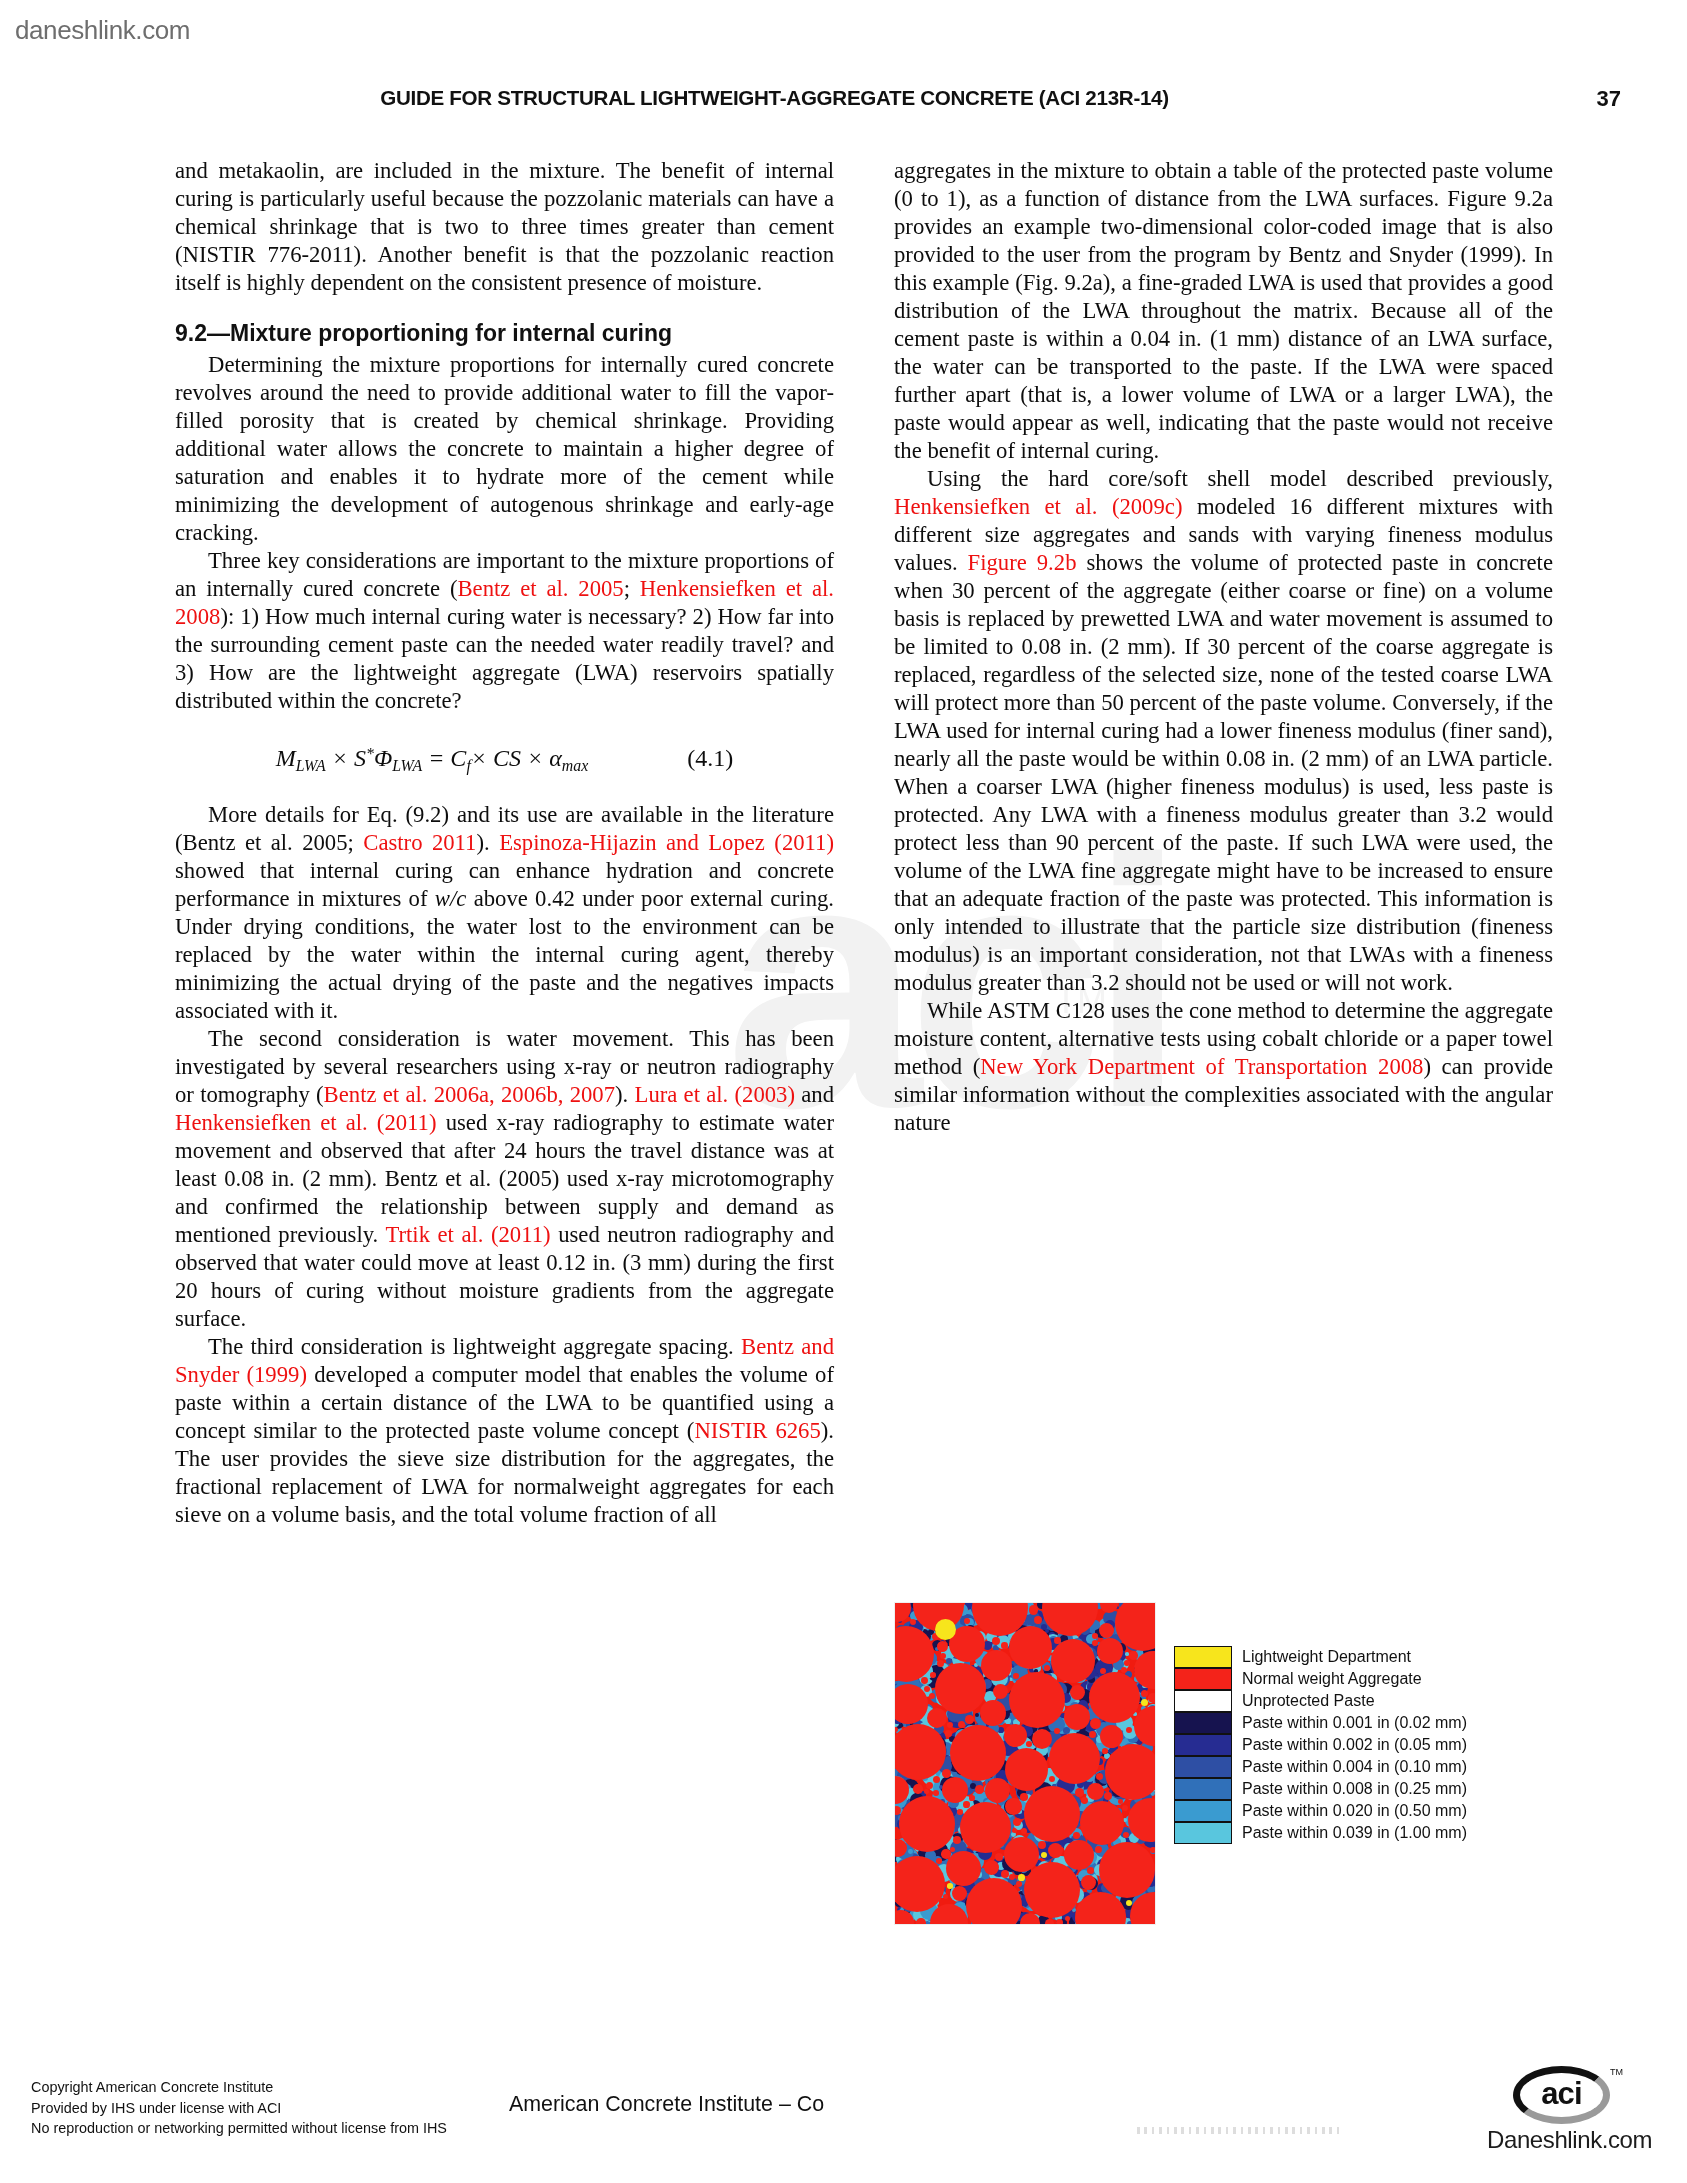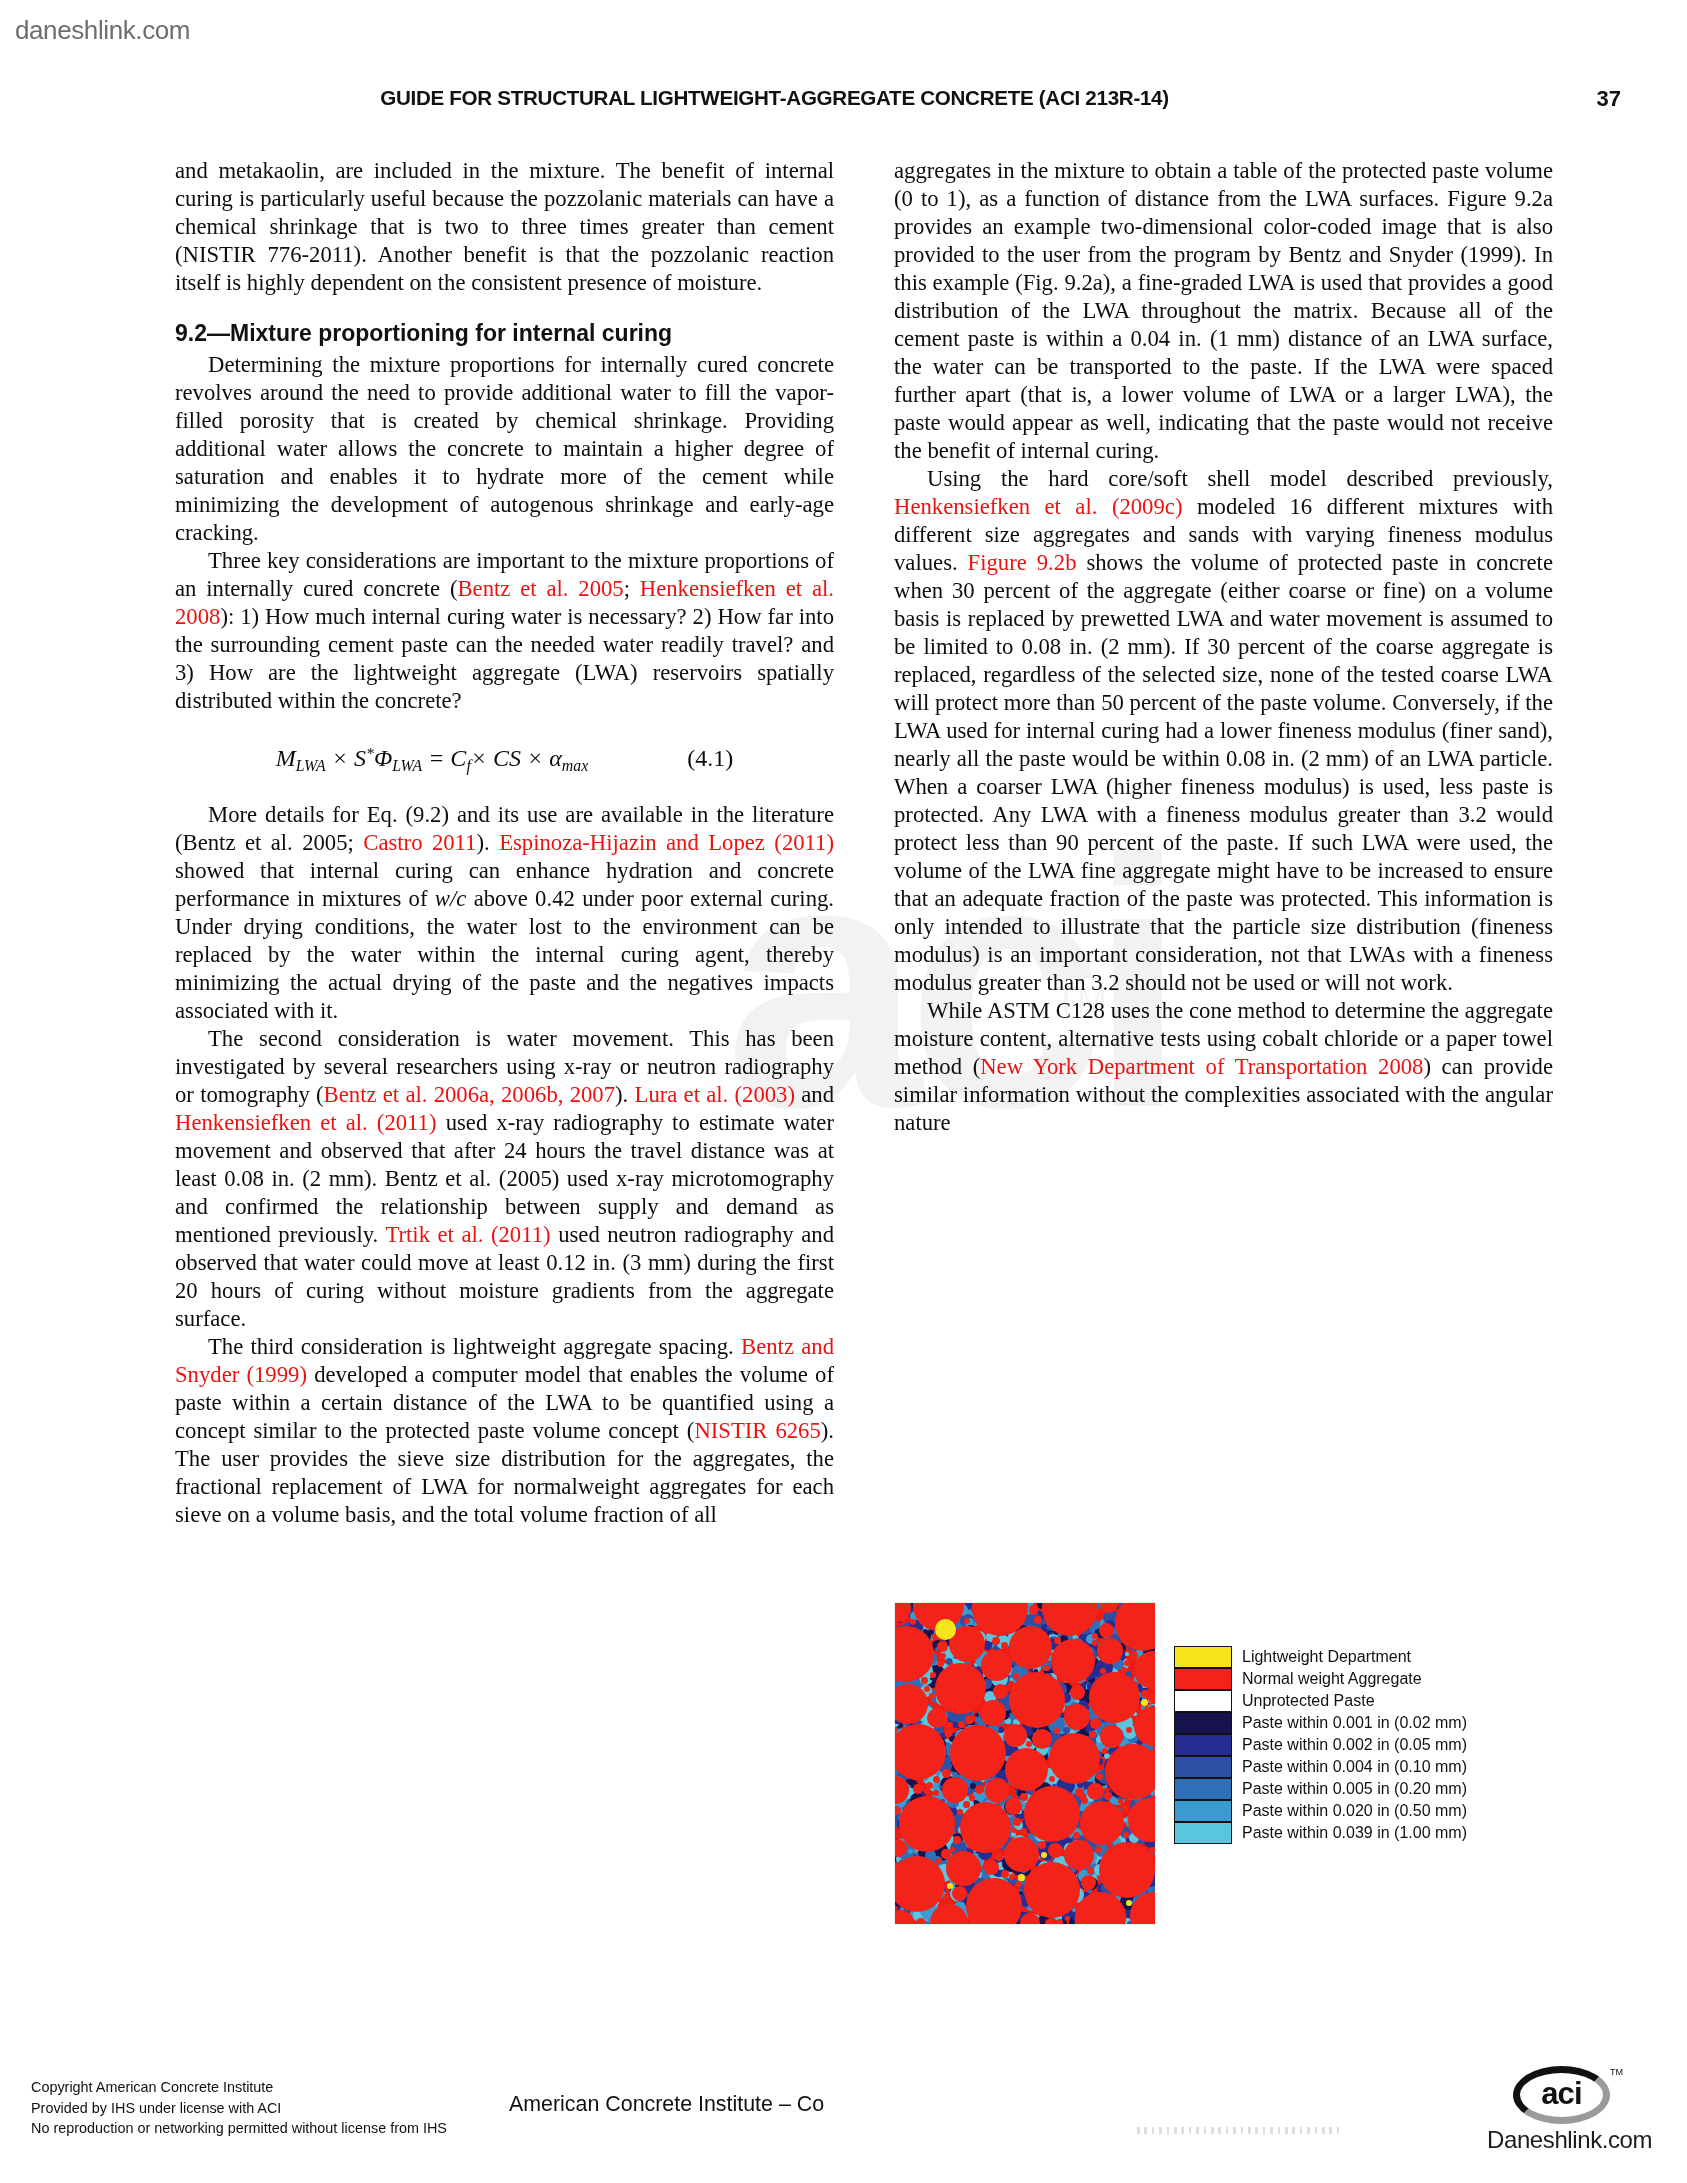--- a/index.html
+++ b/index.html
@@ -1859,21 +1859,21 @@
         <div class="leg-row">
           <div class="leg-sw" style="background: rgb(38, 44, 146);"></div>
           <div class="leg-txt">Paste within 0.002 in (0.05 mm)</div>
         </div>
         <div class="leg-row">
           <div class="leg-sw" style="background: rgb(46, 79, 164);"></div>
           <div class="leg-txt">Paste within 0.004 in (0.10 mm)</div>
         </div>
         <div class="leg-row">
           <div class="leg-sw" style="background: rgb(48, 112, 185);"></div>
-          <div class="leg-txt">Paste within 0.005 in (0.20 mm)</div>
+          <div class="leg-txt">Paste within 0.008 in (0.25 mm)</div>
         </div>
         <div class="leg-row">
           <div class="leg-sw" style="background: rgb(58, 155, 208);"></div>
           <div class="leg-txt">Paste within 0.020 in (0.50 mm)</div>
         </div>
         <div class="leg-row">
           <div class="leg-sw" style="background: rgb(89, 198, 222);"></div>
           <div class="leg-txt">Paste within 0.039 in (1.00 mm)</div>
         </div>
       </div>

